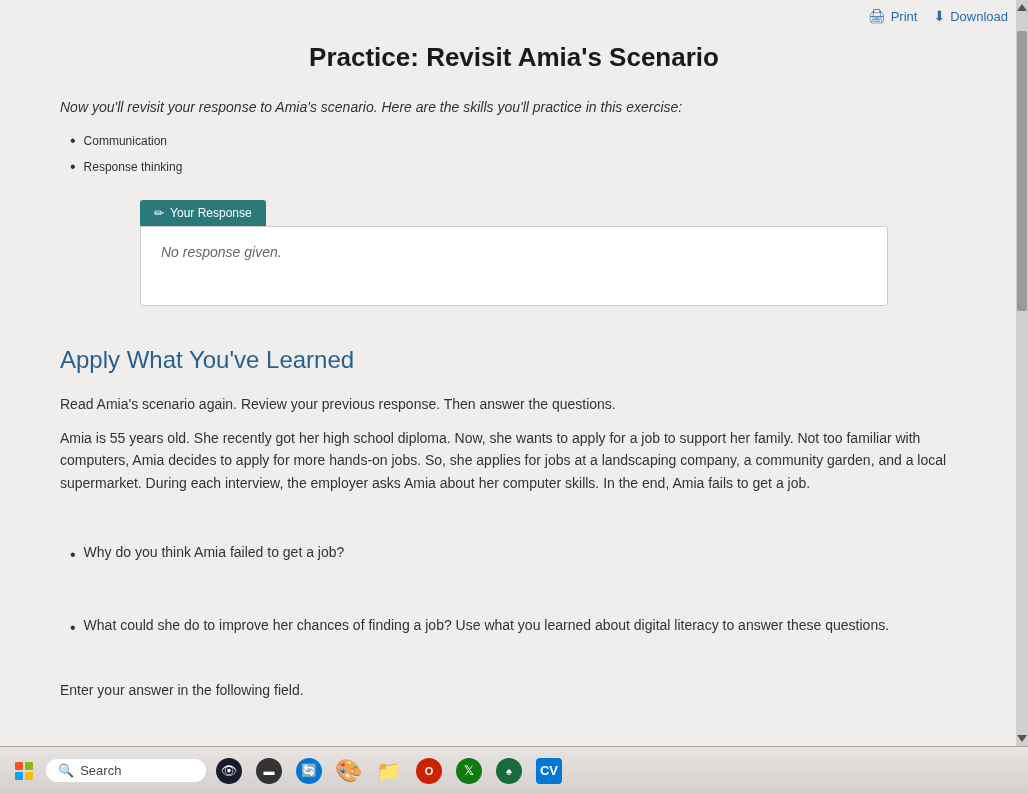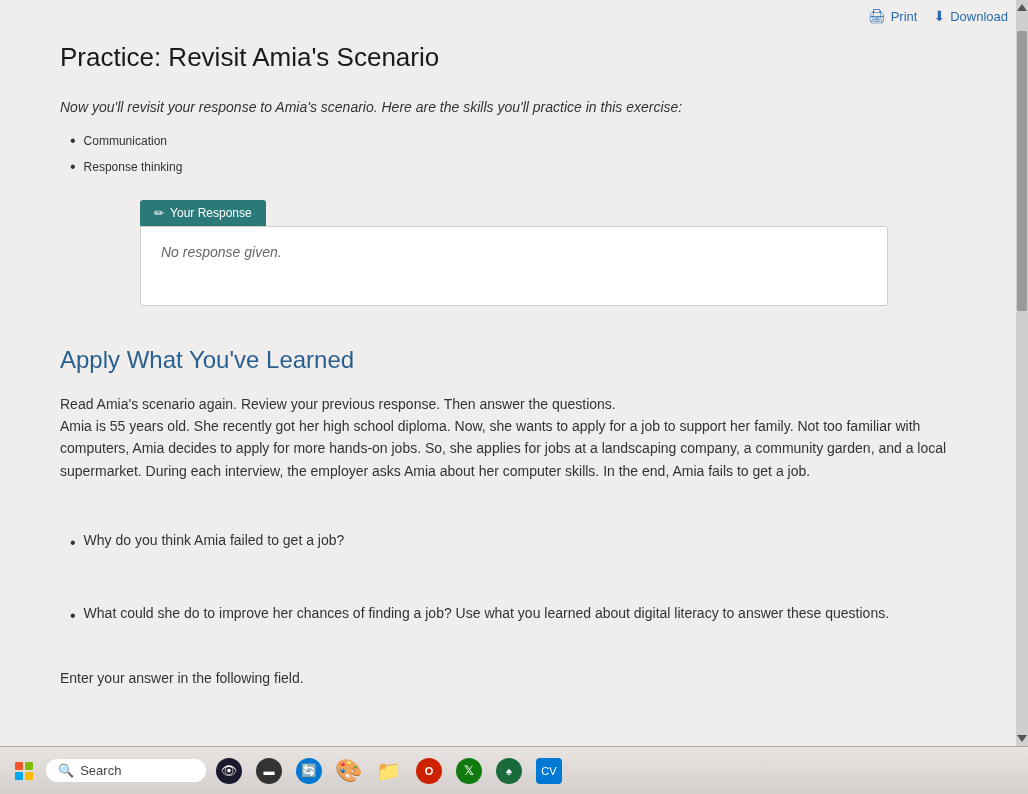--- a/index.html
+++ b/index.html
@@ -50,23 +50,24 @@
     }
 
     .page-content {
       padding: 10px 60px 20px 60px;
       overflow-y: auto;
       height: calc(100% - 40px);
     }
 
     .page-title {
       font-size: 26px;
-      font-weight: 400;
+      font-weight: 700;
       color: #1a1a1a;
       margin-bottom: 24px;
+      text-align: center;
     }
 
     .intro-text {
       font-size: 14px;
       color: #333;
       margin-bottom: 14px;
       line-height: 1.5;
       font-style: italic;
     }
 
@@ -126,20 +127,21 @@
     .section-title {
       font-size: 24px;
       font-weight: 400;
       color: #2a6090;
       margin-bottom: 20px;
     }
 
     .scenario-instructions {
       font-size: 14px;
       color: #333;
+      margin-bottom: 12px;
       line-height: 1.5;
     }
 
     .scenario-text {
       font-size: 14px;
       color: #333;
       margin-bottom: 16px;
       line-height: 1.6;
     }
 
@@ -421,16 +423,16 @@
   </div>
 
   <div class="taskbar-icon">
     <div class="tb-circle tb-icon-card">
       <span style="color:white; font-size:11px;">♠</span>
     </div>
   </div>
 
   <div class="taskbar-icon">
     <div style="width:26px; height:26px; background:#0078d4; border-radius:4px; display:flex; align-items:center; justify-content:center;">
-      <span style="color:white; font-size:11px; font-weight:normal;">CV</span>
+      <span style="color:white; font-size:13px; font-weight:bold;">CV</span>
     </div>
   </div>
 </div>
 
 </body></html>

